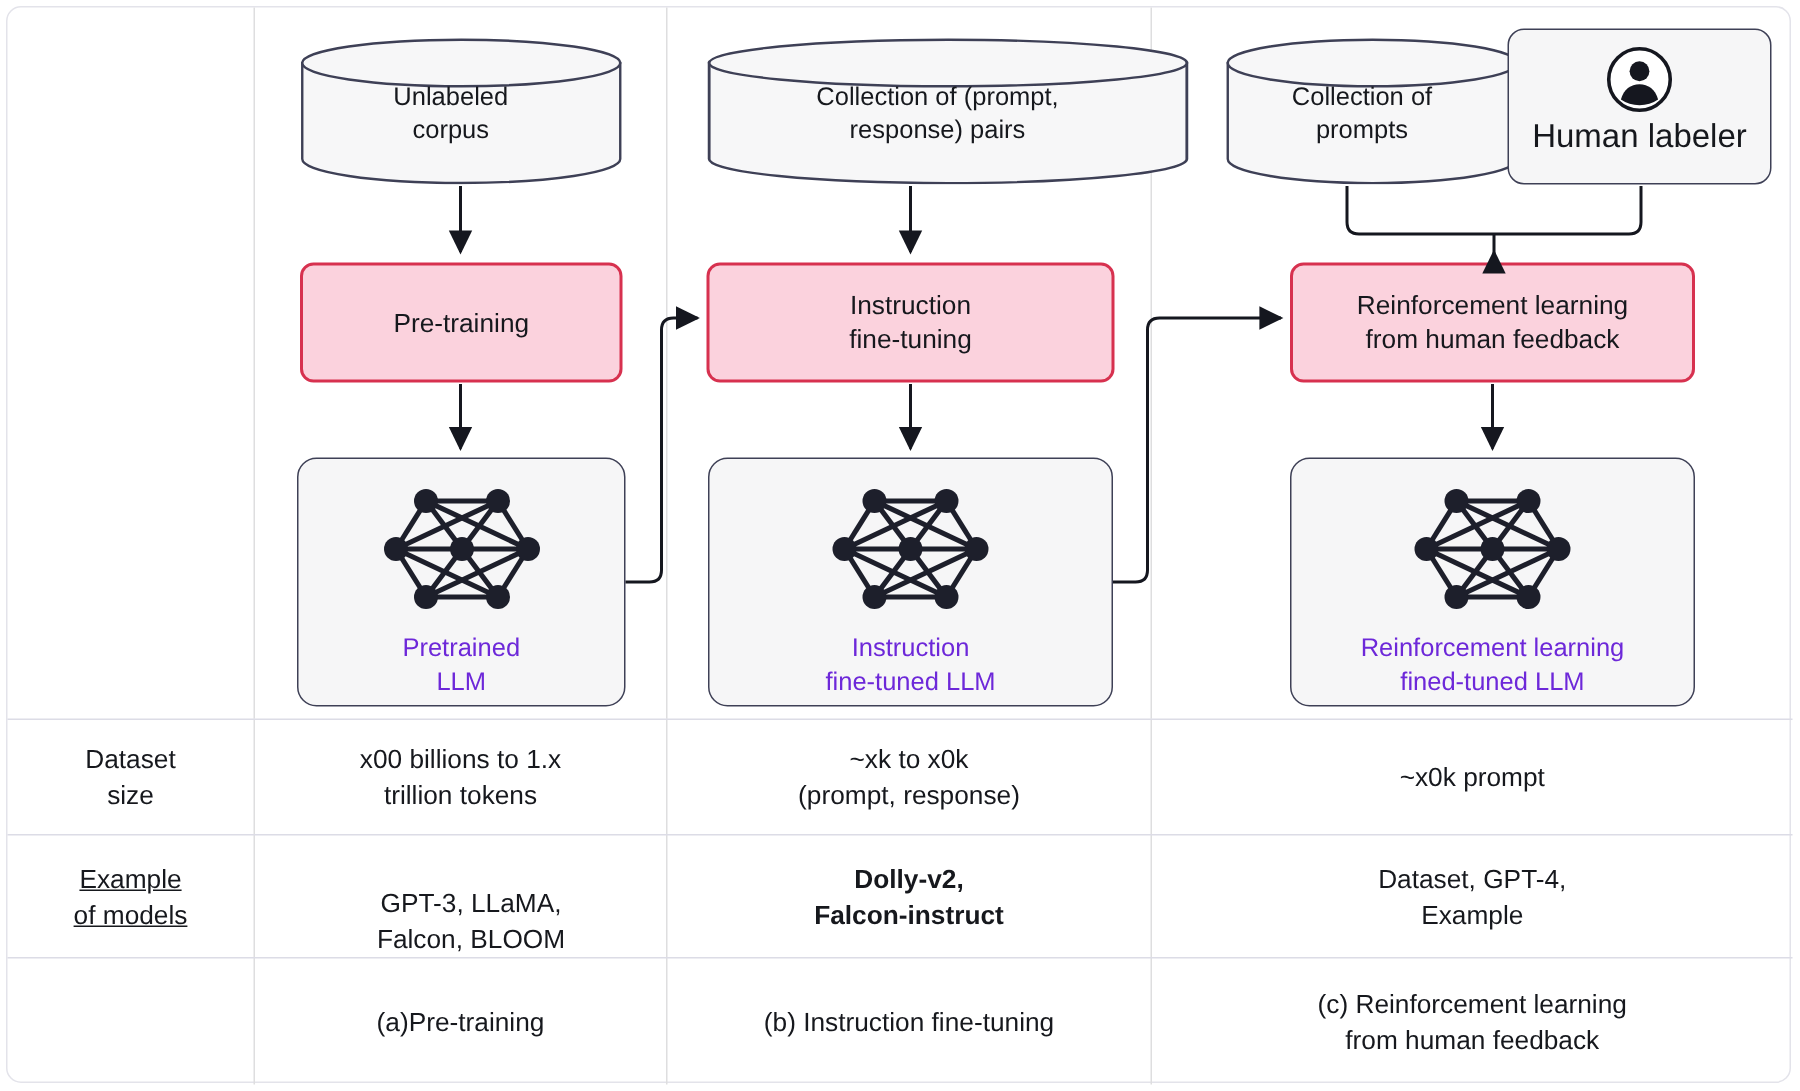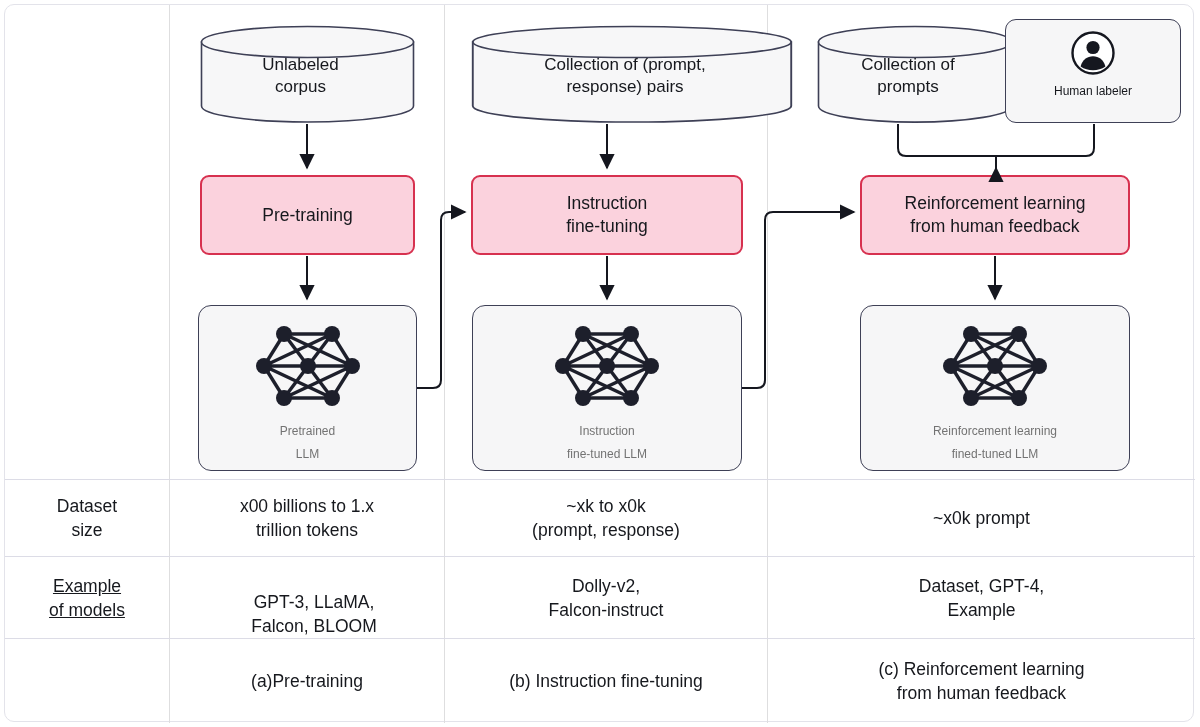--- a/index.html
+++ b/index.html
@@ -106,23 +106,23 @@
     padding-top: 14px;
   }
   .model .nn {
     width: 108px;
     height: 92px;
     display: block;
   }
   .model-label {
     margin-top: 8px;
     text-align: center;
-    font-size: 12px;
+    font-size: 17px;
     line-height: 23px;
-    color: #737373;
+    color: #6d28d9;
   }
 
   
   .person-card {
     position: absolute;
     box-sizing: border-box;
     background: #f6f6f7;
     border: 1.6px solid #3e4056;
     border-radius: 11px;
     display: flex;
@@ -131,21 +131,21 @@
     justify-content: flex-start;
     padding-top: 10px;
   }
   .person-card .person {
     width: 46px;
     height: 46px;
     display: block;
   }
   .person-label {
     margin-top: 4px;
-    font-size: 12px;
+    font-size: 22px;
     line-height: 22px;
     color: #16181d;
     text-align: center;
   }
 
   
   #wires {
     position: absolute;
     left: 0; top: 0;
     width: 1190px; height: 474px;
@@ -398,21 +398,21 @@
       </div>
     </div>
 
     <div class="trow" style="top:78px; height:81px;">
       <div class="tcell" style="left:0px; width:164px;text-decoration:underline;">
         <div><span>Example</span><br><span>of models</span></div>
       </div>
       <div class="tcell" style="left:172px; width:274px;align-items:flex-end;">
         <div><span>GPT-3, LLaMA,</span><br><span>Falcon, BLOOM</span></div>
       </div>
-      <div class="tcell" style="left:440px; width:322px;">
+      <div class="tcell" style="left:440px; width:322px;font-weight:bold;">
         <div><span>Dolly-v2,</span><br><span>Falcon-instruct</span></div>
       </div>
       <div class="tcell" style="left:763px; width:427px;">
         <div><span>Dataset, GPT-4,</span><br><span>Example</span></div>
       </div>
     </div>
 
     <div class="trow" style="top:160px; height:84px;">
       <div class="tcell" style="left:0px; width:164px;">
         <span></span>

